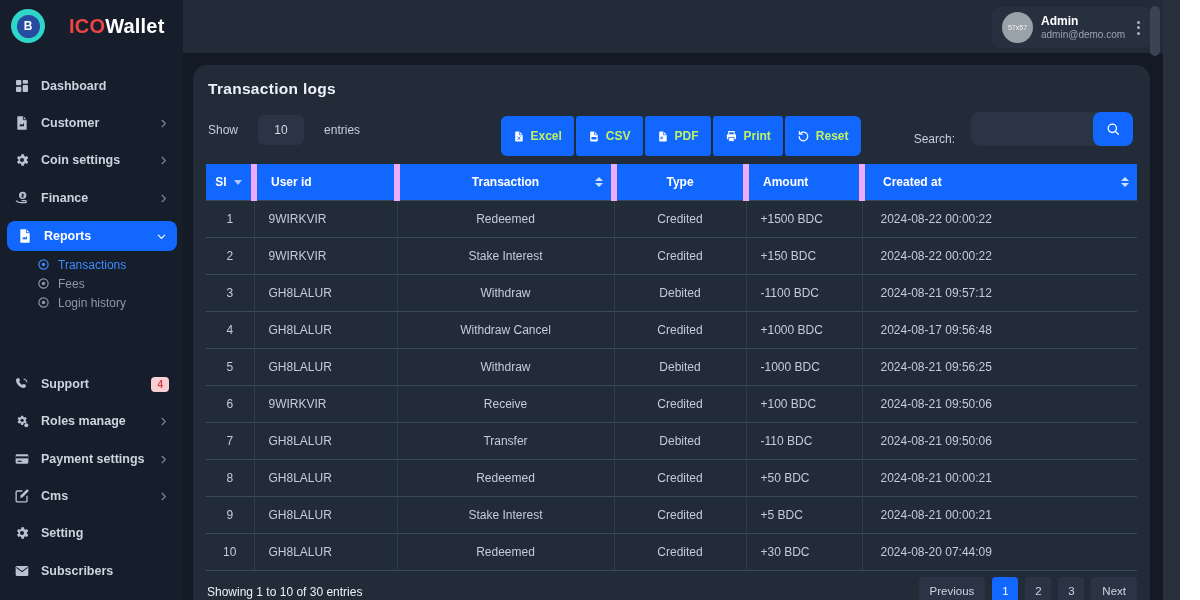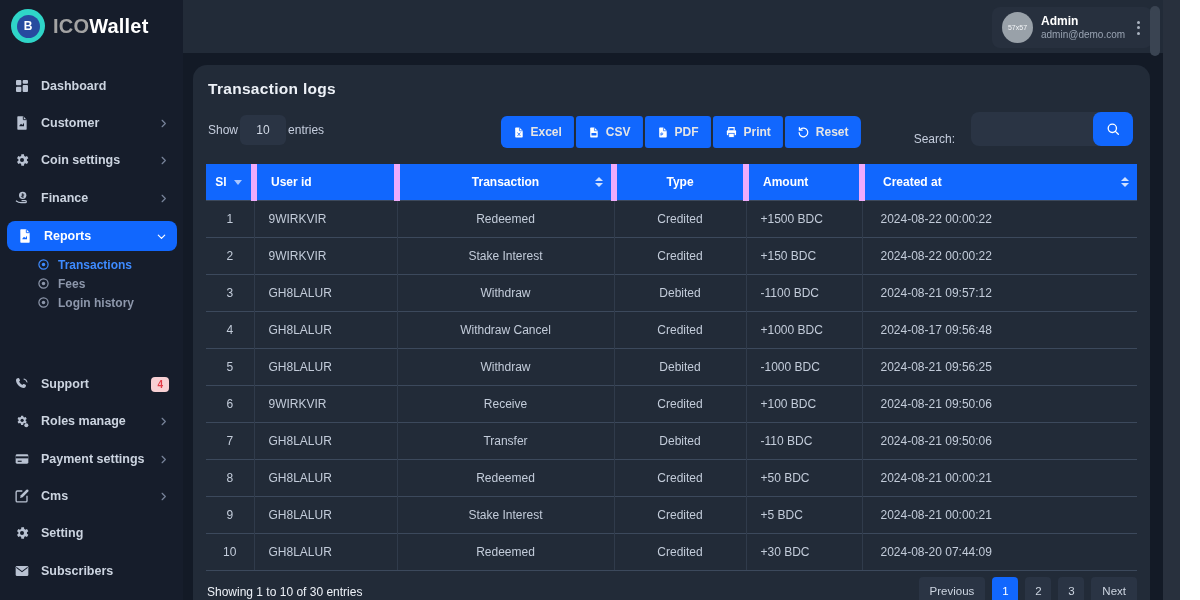--- a/index.html
+++ b/index.html
@@ -29,51 +29,51 @@
                   background:#3a4452; z-index:6; }
 
   
   .sidebar { position:absolute; left:0; top:0; width:183px; height:600px; background:#161d2b; z-index:3; }
   .logo { position:absolute; top:9px; left:11px; display:flex; align-items:center; gap:8px; }
   .logo-circle { width:34px; height:34px; border-radius:50%; background:#2fd5c8;
                  display:flex; align-items:center; justify-content:center; flex:none; }
   .logo-inner { width:23px; height:23px; border-radius:50%; background:#274b9f; color:#fff;
                 font-size:12px; font-weight:700; display:flex; align-items:center; justify-content:center; }
   .brand { font-size:20px; font-weight:800; color:#ffffff; letter-spacing:.2px; }
-  .brand .accent { color:#a3a3a3; }
+  .brand .accent { color:#ef4444;margin-left:16px; }
 
   .nav-item { position:absolute; left:0; width:183px; height:30px; display:flex; align-items:center;
               padding:0 14px; color:#ccd4e0; font-size:12.5px; font-weight:600; cursor:pointer; }
   .nav-item .ico { width:16px; height:16px; margin-right:11px; color:#b9c2d2; flex:none; display:flex; }
   .nav-item .chev { margin-left:auto; color:#77839a; display:flex; }
   .nav-item.active { left:7px; width:170px; background:#1167fe; border-radius:8px; color:#ffffff;
                      padding:0 10px; }
   .nav-item.active .ico, .nav-item.active .chev { color:#ffffff; }
   .badge { margin-left:auto; background:#f8d0d4; color:#e23c49; font-size:10px; font-weight:700;
            padding:2px 6px; border-radius:4px; line-height:1.1; }
   .sub-item { position:absolute; left:0; width:183px; height:19px; display:flex; align-items:center;
-              padding:0 14px 0 37px; font-size:12px; font-weight:700; color:#8d97ab; cursor:pointer; }
+              padding:0 14px 0 37px; font-size:12px; font-weight:400; color:#8d97ab; cursor:pointer; }
   .sub-item .ico { width:13px; height:13px; margin-right:8px; display:flex; flex:none; }
   .sub-item.active { color:#3e8bff; }
 
   
   .card { position:absolute; left:193px; top:65px; width:957px; height:535px; background:#222b38;
           border-radius:14px 14px 0 0; }
   .card-title { position:absolute; top:15px; left:15px; font-size:15.5px; font-weight:700;
                 color:#edf1f7; letter-spacing:.3px; }
 
-  .length { position:absolute; top:50px; left:15px; display:flex; align-items:center; gap:2px;
+  .length { position:absolute; top:50px; left:15px; display:flex; align-items:center; gap:20px;
             font-size:12px; color:#c6cede; }
   .length-select { width:46px; height:30px; background:#2a3444; border-radius:6px; color:#d2dae6;
                    font-size:12px; display:flex; align-items:center; justify-content:center; cursor:pointer; }
 
   .exports { position:absolute; top:51px; left:50%; transform:translateX(calc(-50% + 9px));
              display:flex; gap:2px; }
-  .btn { display:flex; align-items:center; gap:6px; background:#1167fe; color:#e5e5e5; font-size:12px;
-         font-weight:600; padding:0 12px; height:32px; border:none; border-radius:3px; cursor:pointer;
+  .btn { display:flex; align-items:center; gap:6px; background:#1167fe; color:#bef264; font-size:12px;
+         font-weight:600; padding:0 12px; height:40px; border:none; border-radius:3px; cursor:pointer;
          font-family:inherit; }
   .exports .btn:first-child { border-radius:6px 3px 3px 6px; }
   .exports .btn:last-child  { border-radius:3px 6px 6px 3px; }
 
   .search { position:absolute; top:47px; right:17px; display:flex; align-items:flex-end; gap:16px;
             font-size:12px; color:#c6cede; }
   .search-box { width:162px; height:34px; background:#2a3444; border-radius:8px; position:relative;
                 display:flex; align-items:center; }
   .search-input { width:112px; background:transparent; border:none; outline:none; color:#e6ecf4;
                   padding:0 10px; font-size:12px; font-family:inherit; }

